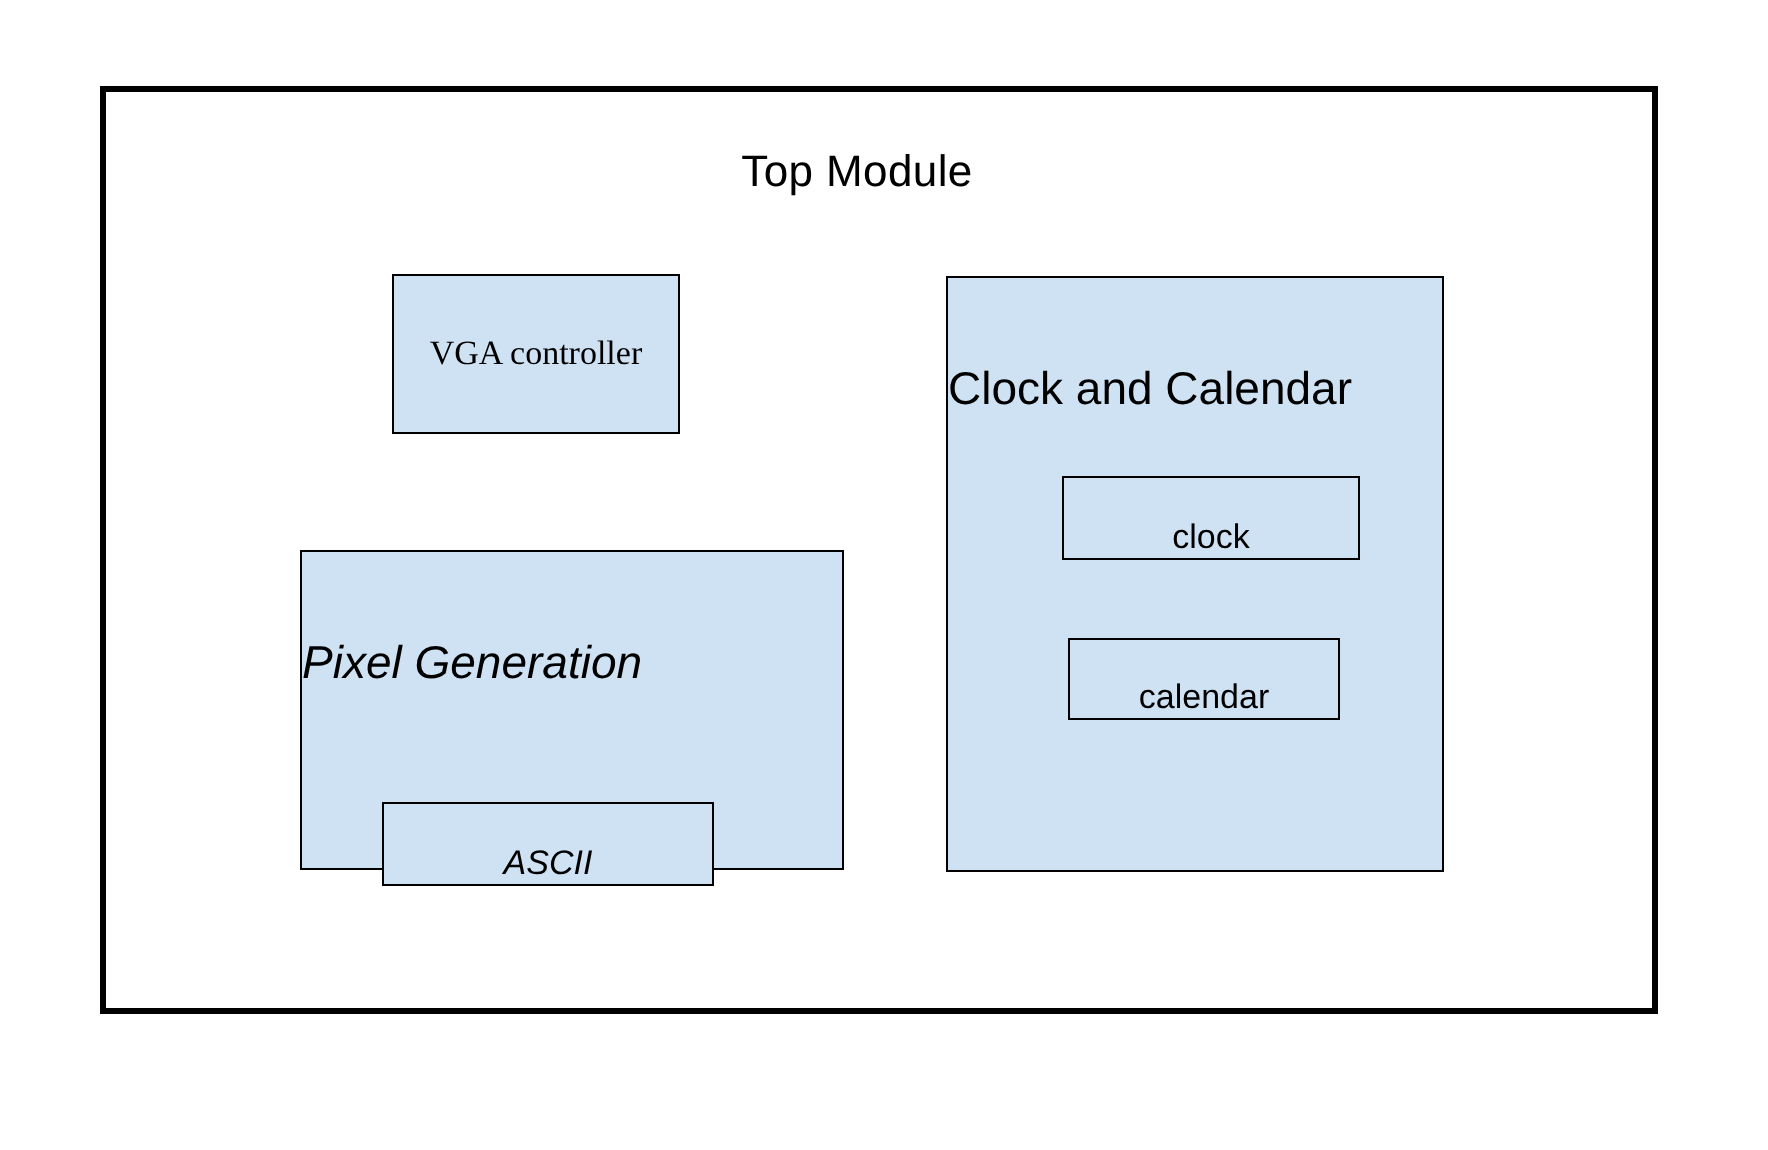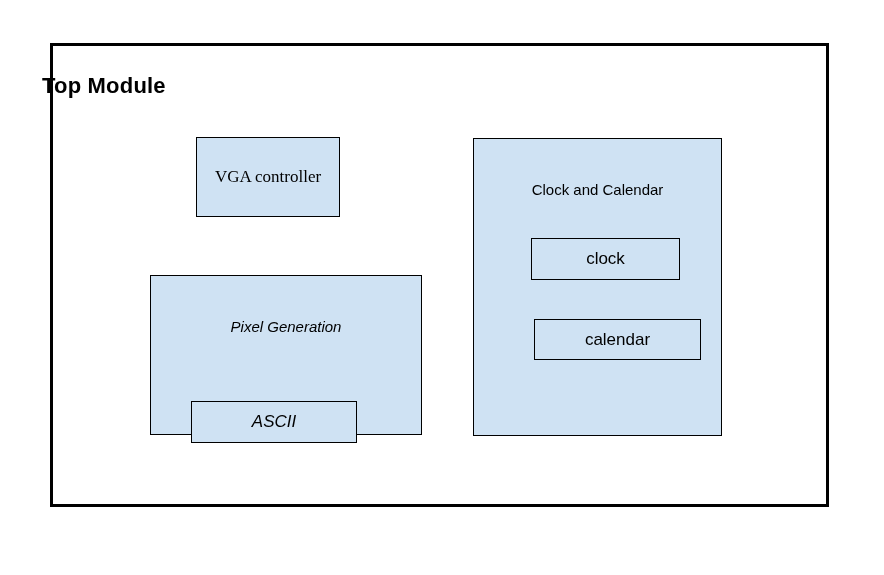--- a/index.html
+++ b/index.html
@@ -24,23 +24,24 @@
     position: absolute;
     left: 50px; top: 43px;
     width: 779px; height: 464px;
     border: 3px solid #000000;
     box-sizing: border-box;
     background: #ffffff;
   }
   .diagram-title {
     position: absolute;
     top: 27px; left: 0; right: 0;
+    text-align: center;
     transform: translateX(-11px);
     font-size: 22px;
-    font-weight: bold;
+    font-weight: normal;
     letter-spacing: 0.2px;
   }
   .block {
     position: absolute;
     background: #cfe2f3;
     border: 1px solid #000000;
     box-sizing: border-box;
     font-size: 17px;
   }
   .block-vga {
@@ -55,44 +56,44 @@
     left: 97px; top: 229px;
     width: 272px; height: 160px; font-style: italic;
   }
   .block-clockcal {
     left: 420px; top: 92px;
     width: 249px; height: 298px;
   }
   .container-label {
     position: absolute;
     top: 42px; left: 0; right: 0;
-    text-align: center;
-    font-size: 15px;
+    text-align: left;
+    font-size: 23px;
   }
   .subblock {
     position: absolute;
     background: #cfe2f3;
     border: 1px solid #000000;
     box-sizing: border-box;
     display: flex;
-    align-items: center;
+    align-items: flex-end;
     justify-content: center;
     font-size: 17px;
   }
   .subblock-ascii {
     left: 40px; top: 99px;
     width: 166px; height: 42px; margin-top: 26px;
   }
   .subblock-clock {
     left: 57px; top: 99px;
     width: 149px; height: 42px;
   }
   .subblock-calendar {
     left: 60px; top: 180px;
-    width: 167px; height: 41px;
+    width: 136px; height: 41px;
   }
 </style>
 </head>
 <body>
 
 <div class="canvas">
   <div class="outer-frame">
 
     <div class="diagram-title">Top Module</div>
 

